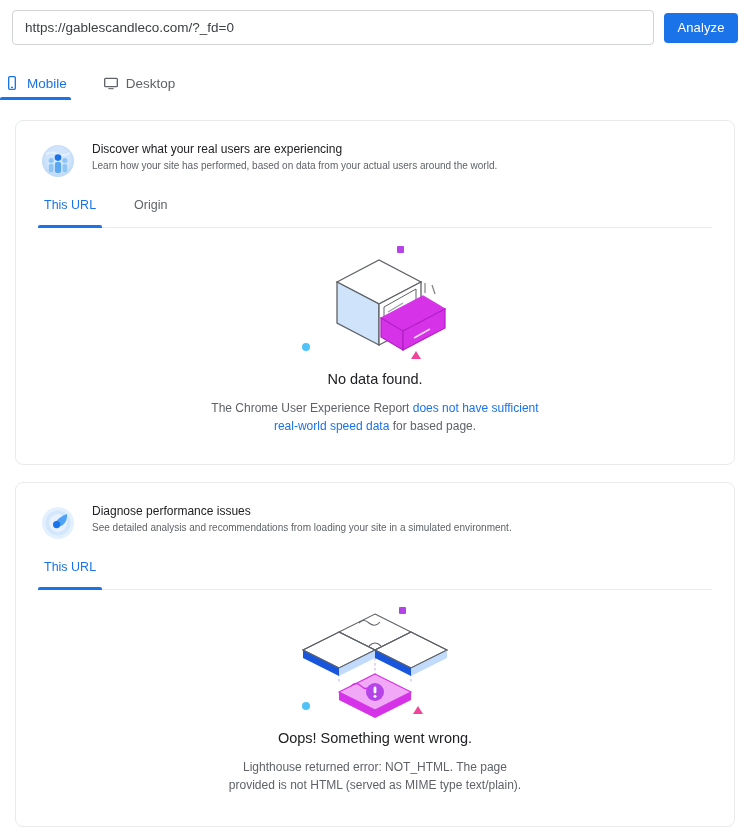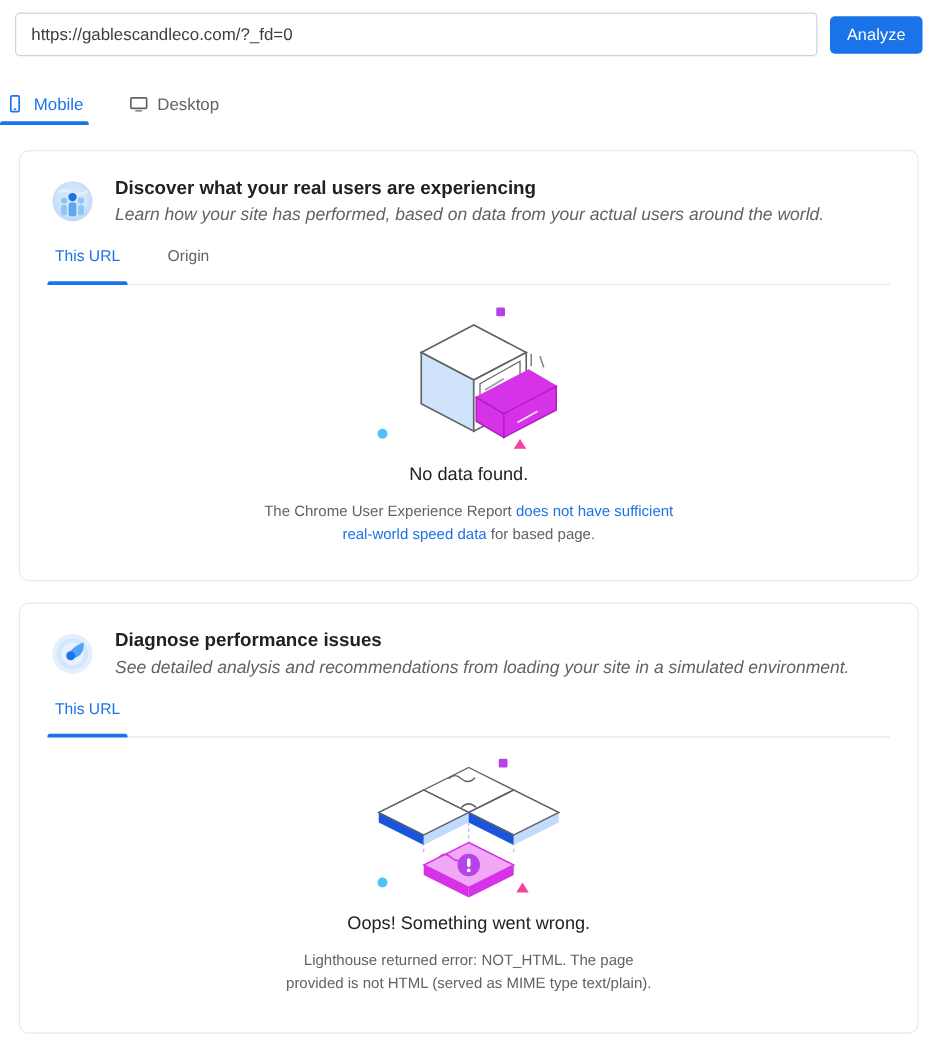--- a/index.html
+++ b/index.html
@@ -89,30 +89,29 @@
   #card-crux { top: 120px; height: 345px; }
   #card-lh  { top: 482px; height: 345px; }
 
   .card-head {
     display: flex;
     gap: 14px;
     padding: 20px 22px 0 22px;
   }
   .card-ico { width: 40px; height: 40px; flex: none; }
   .card-title {
-    font-size: 15px;
+    font-size: 12px;
     color: #202124;
     margin: 1px 0 3px 0;
-    font-weight: 700;
+    font-weight: 400;
   }
   .card-sub {
-    font-size: 14px;
+    font-size: 10px;
     color: #5f6368;
     line-height: 1.35;
-    font-style: italic;
   }
 
   
   .scope-tabs {
     margin: 17px 22px 0 22px;
     border-bottom: 1px solid #e8eaed;
     display: flex;
     gap: 26px;
     height: 30px;
   }

